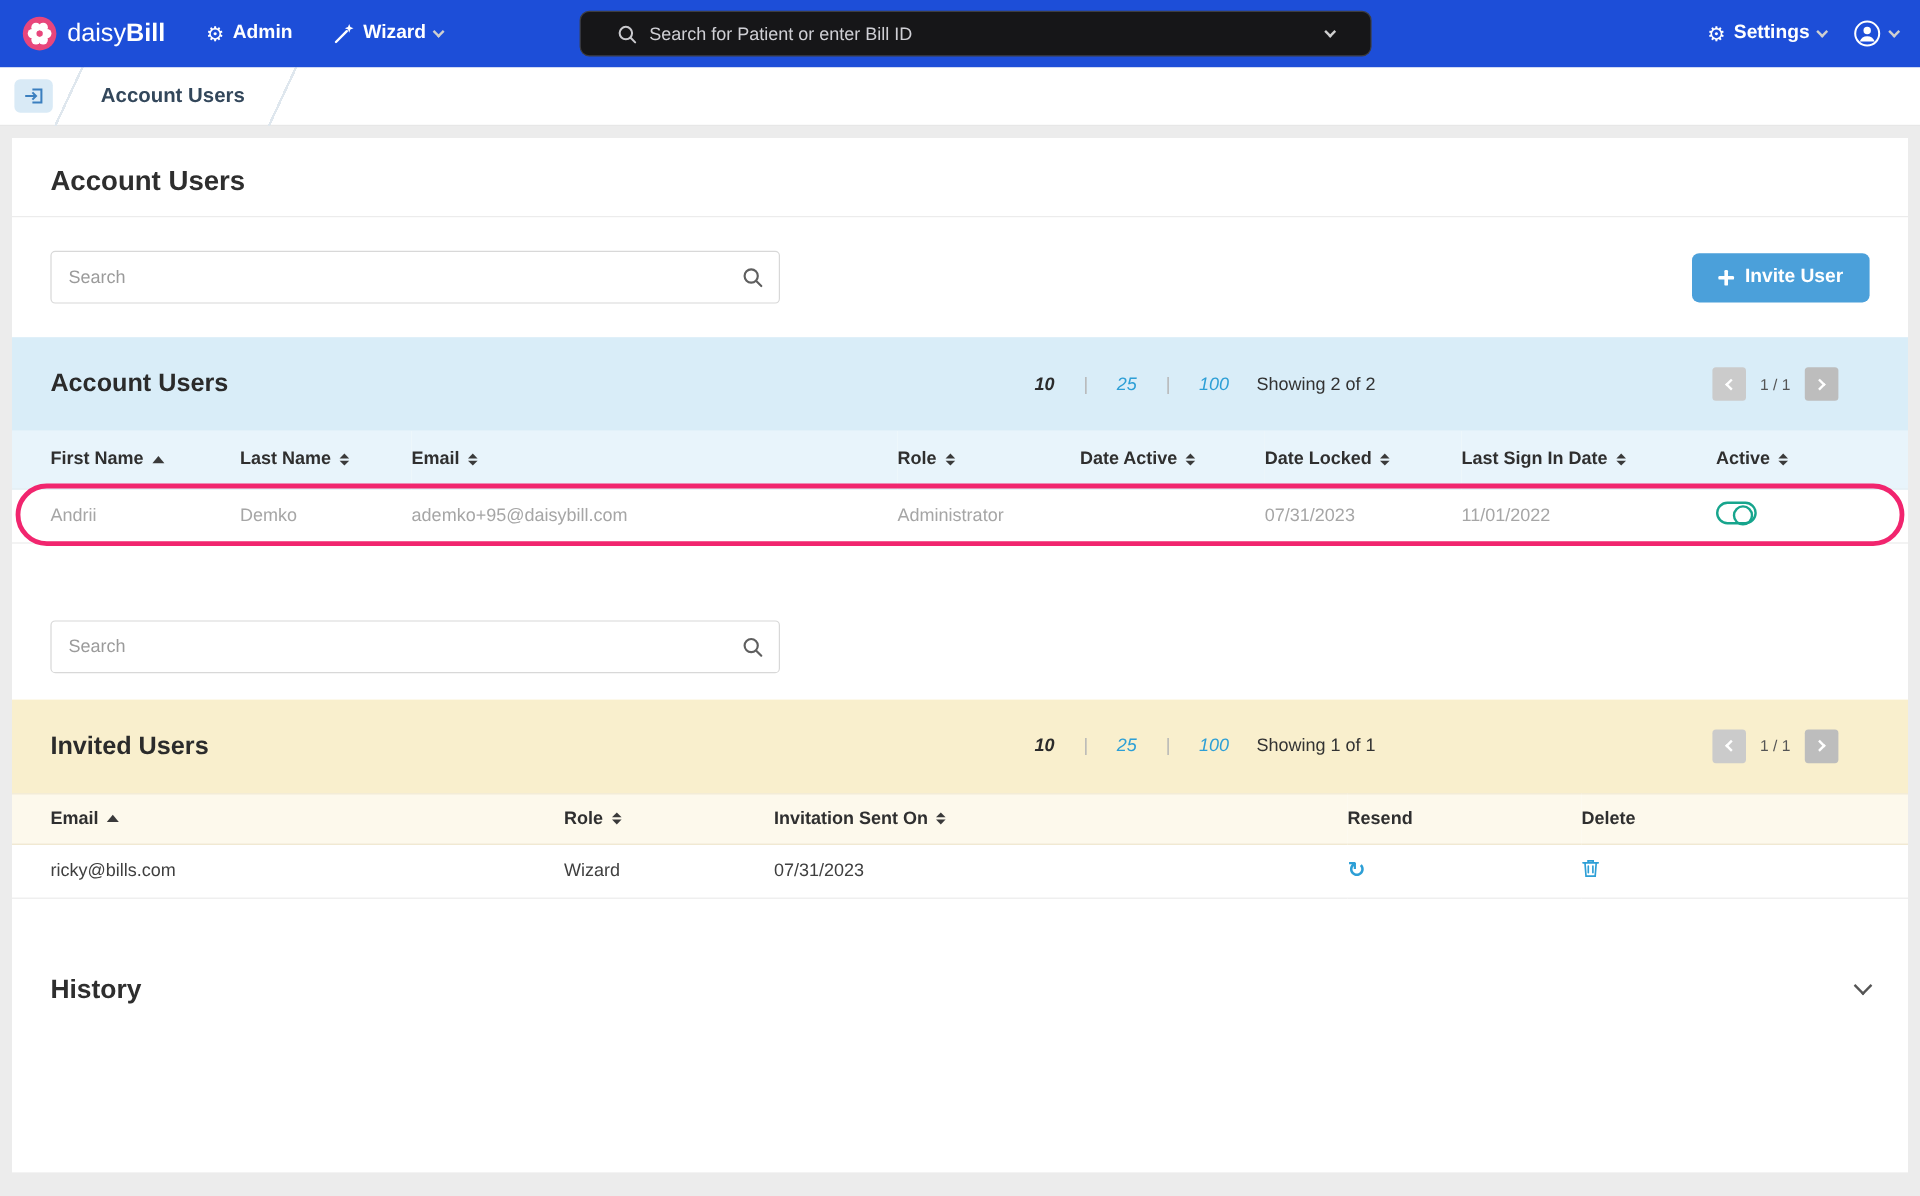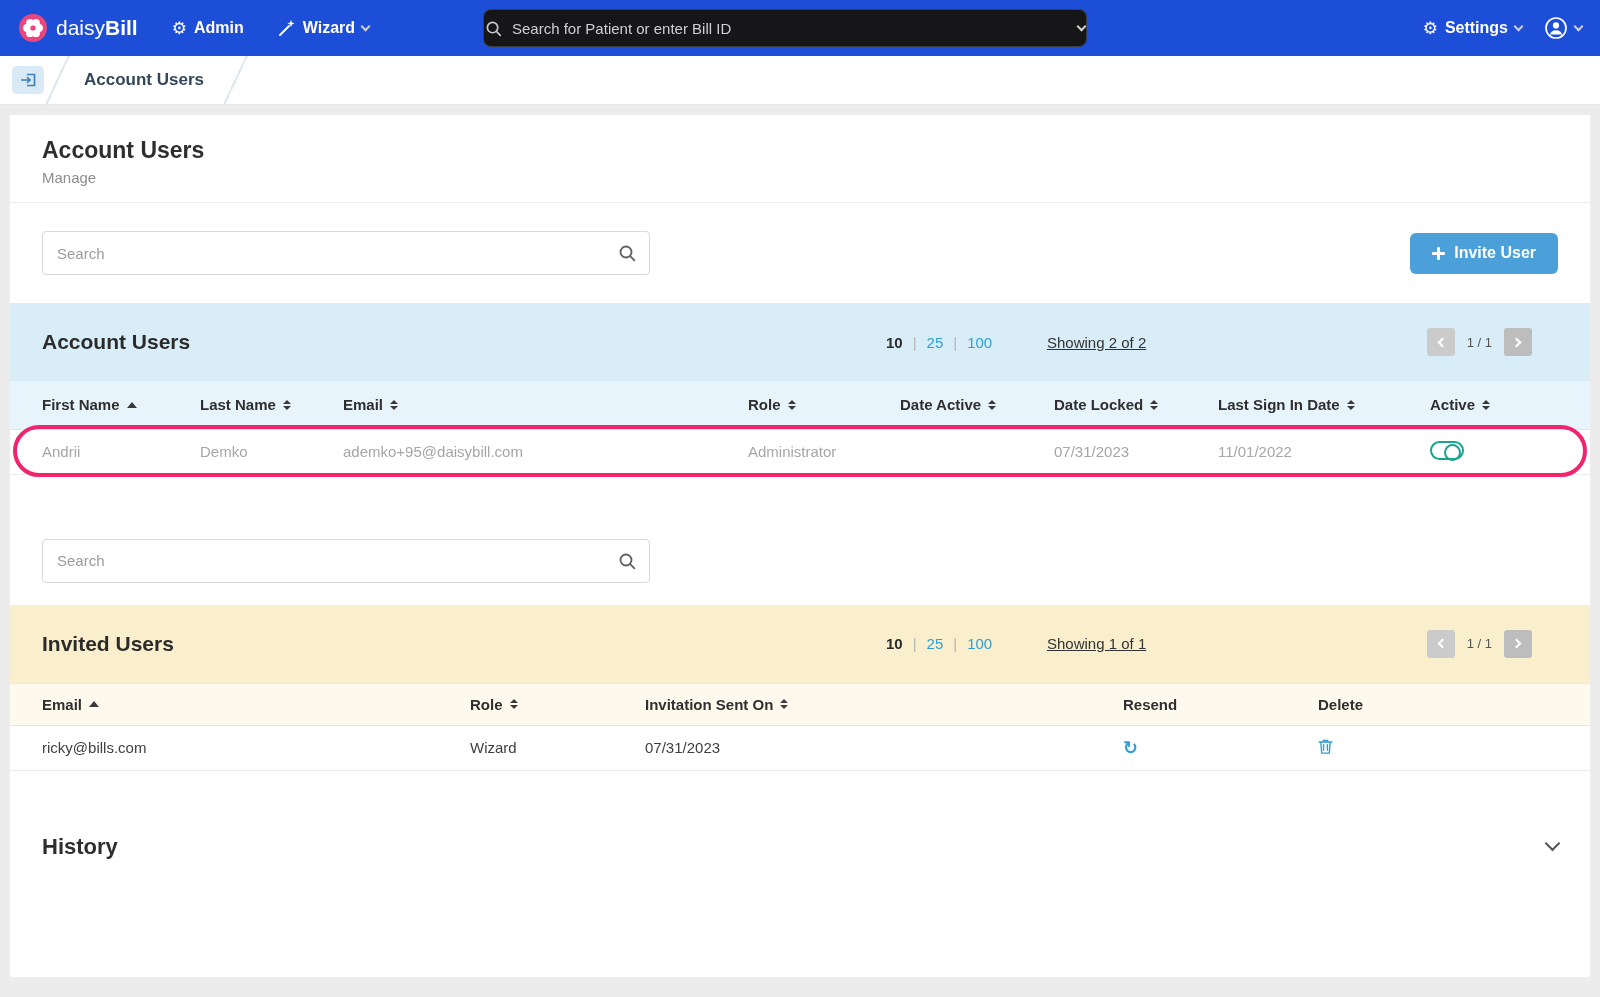--- a/index.html
+++ b/index.html
@@ -7,21 +7,21 @@
     font-family:"Liberation Sans","DejaVu Sans",sans-serif; }
 
   
   .topbar { position:relative; height:56px; background:#1d4ed8; display:flex; align-items:center; padding:0 18px; color:#fff; }
   .brand { display:flex; align-items:center; gap:8px; margin-right:34px; }
   .brand-text { font-size:21px; color:#fff; }
   .brand-text b { font-weight:bold; }
   .nav-item { display:flex; align-items:center; gap:7px; font-size:16px; font-weight:bold; color:#fff; margin-right:34px; cursor:pointer; }
   .glyph { font-size:17px; line-height:1; }
   .chev { display:inline-block; width:7px; height:7px; border-right:2px solid #cfcfcf; border-bottom:2px solid #cfcfcf; transform:rotate(45deg); margin-top:-4px; }
-  .top-search { position:absolute; left:483px; top:9px; width:604px; height:38px; background:#161618; border:1px solid #3d3d40; border-radius:8px; display:flex; align-items:center; padding:0 1px; gap:10px; }
+  .top-search { position:absolute; left:483px; top:9px; width:660px; height:38px; background:#161618; border:1px solid #3d3d40; border-radius:8px; display:flex; align-items:center; padding:0 30px; gap:10px; }
   .top-search input { flex:1; background:transparent; border:none; outline:none; color:#ddd; font-size:15px; font-family:inherit; }
   .top-search input::placeholder { color:#cfcfd4; }
   .top-right { margin-left:auto; display:flex; align-items:center; gap:22px; }
 
   
   .crumbbar { height:49px; background:#fff; display:flex; align-items:center; padding-left:12px; border-bottom:1px solid #e7e7e7; }
   .crumb-tile { width:32px; height:28px; background:#d9eaf6; border-radius:5px; display:flex; align-items:center; justify-content:center; }
   .crumb-sep { width:26px; height:49px; background:linear-gradient(115deg, transparent 48.5%, #dfe7ee 48.5%, #dfe7ee 53%, transparent 53%); }
   .crumb-label { color:#33475b; font-size:17px; font-weight:bold; padding:0 18px 0 14px; }
 
@@ -41,25 +41,25 @@
   .btn-invite { display:flex; align-items:center; gap:9px; background:#4ba0da; color:#fff; font-size:16px; font-weight:bold; border:none; border-radius:6px; height:41px; padding:0 22px; cursor:pointer; font-family:inherit; }
   .plus { position:relative; width:13px; height:13px; }
   .plus::before { content:""; position:absolute; left:5px; top:0; width:3px; height:13px; background:#fff; border-radius:1px; }
   .plus::after  { content:""; position:absolute; left:0; top:5px; width:13px; height:3px; background:#fff; border-radius:1px; }
 
   
   .band { position:relative; height:78px; display:flex; align-items:center; padding:0 32px; }
   .band.blue { background:#d9edf8; }
   .band.cream { background:#f9efcd; }
   .band-title { font-size:21px; font-weight:bold; color:#2b2b2b; }
-  .perpage { position:absolute; left:876px; font-size:15px; display:flex; gap:10px; align-items:center; }
+  .perpage { position:absolute; left:852px; font-size:15px; display:flex; gap:24px; align-items:center;font-style:italic; }
   .pp-active { color:#2b2b2b; font-weight:bold; }
   .pp-link { color:#2d9fd6; cursor:pointer; }
   .pp-sep { color:#b5b5b5; }
-  .showing { position:absolute; left:1037px; font-size:15px; color:#333;text-decoration:underline; }
+  .showing { position:absolute; left:1037px; font-size:15px; color:#333; }
   .pager { position:absolute; right:58px; display:flex; align-items:center; gap:12px; }
   .pg-btn { width:28px; height:28px; border:none; border-radius:3px; display:flex; align-items:center; justify-content:center; cursor:pointer; }
   .pg-prev { background:#cbcbcb; }
   .pg-next { background:#bdbdbd; }
   .chl { width:7px; height:7px; border-left:2px solid #fff; border-bottom:2px solid #fff; transform:rotate(45deg); margin-left:3px; }
   .chr { width:7px; height:7px; border-right:2px solid #fff; border-top:2px solid #fff; transform:rotate(45deg); margin-right:3px; }
   .pg-of { font-size:13px; color:#555; }
 
   
   table { border-collapse:collapse; table-layout:fixed; width:100%; }
@@ -163,21 +163,20 @@
   </div>
   <div class="crumb-sep"></div>
   <span class="crumb-label">Account Users</span>
   <div class="crumb-sep"></div>
 </div>
 
 <div class="card">
 
   <div class="page-head">
     <div class="page-title">Account Users</div>
-    <div class="page-sub">Manage</div>
   </div>
 
   <div class="toolbar">
     <div class="search-wrap">
       <input type="text" placeholder="Search" style="">
       <svg class="mag" width="18" height="18" viewBox="0 0 18 18">
         <circle cx="8" cy="8" r="5.5" fill="none" stroke="#5f5f5f" stroke-width="1.8"></circle>
         <line x1="12.2" y1="12.2" x2="16.4" y2="16.4" stroke="#5f5f5f" stroke-width="1.8" stroke-linecap="round"></line>
       </svg>
     </div>

